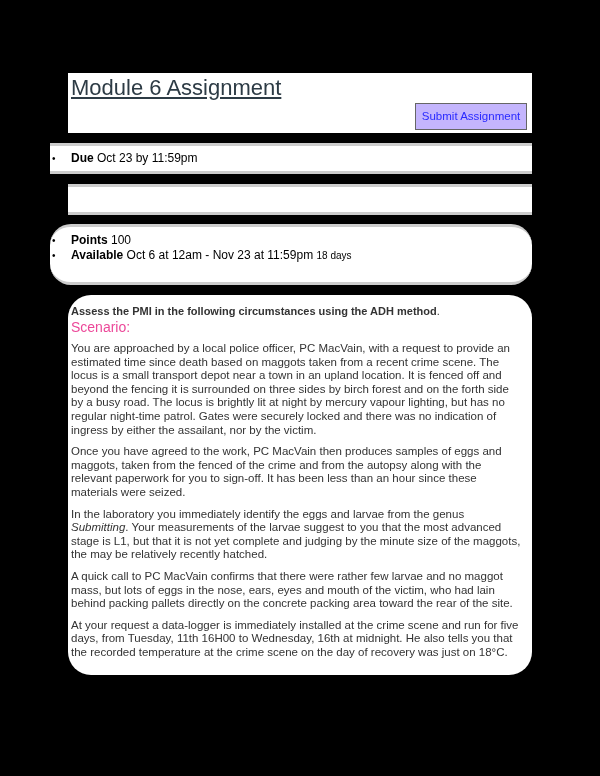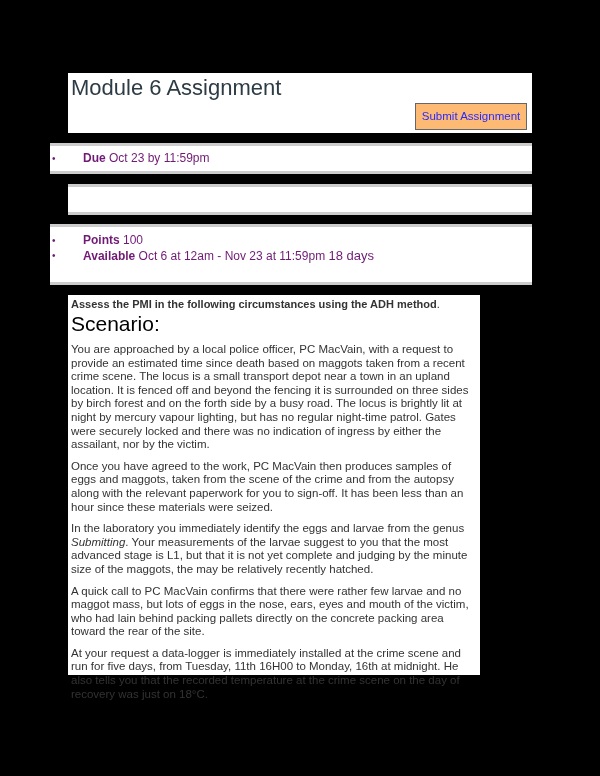--- a/index.html
+++ b/index.html
@@ -1,38 +1,38 @@
 <!DOCTYPE html>
 <html><head>
 <meta charset="utf-8">
 <style>
   html, body { margin:0; padding:0; }
   body { width:600px; height:776px; background:#000; position:relative; overflow:hidden;
          font-family:"Liberation Sans", sans-serif; color:#333; }
   .panel { position:absolute; background:#fff; }
   #title-panel { left:68px; top:73px; width:464px; height:60px; }
-  #title { position:absolute; left:3px; top:2px; font-size:22px; color:#2d3b45; margin:0; font-weight:normal; }
+  #title { position:absolute; left:3px; top:2px; font-size:22px; color:#2d3b45; margin:0; font-weight:normal;text-decoration:underline; }
   #submit-btn { position:absolute; left:347px; top:30px; width:112px; height:27px; border:1px solid #666;
-                box-sizing:border-box; background:#fdba74; color:#2a2aff; font-size:11.5px; line-height:25px;
+                box-sizing:border-box; background:#c4b5fd; color:#2a2aff; font-size:11.5px; line-height:25px;
                 text-align:center; font-family:"Liberation Sans", sans-serif; padding:0; cursor:pointer; }
   .strip { border-top:3px solid #ccc; border-bottom:3px solid #ccc; box-sizing:border-box; }
   #due-strip { left:50px; top:143px; width:482px; height:31px; }
   #empty-strip { left:68px; top:184px; width:464px; height:31px; }
-  #info-strip { left:50px; top:224px; width:482px; height:61px; }
+  #info-strip { left:50px; top:224px; width:482px; height:61px;border-radius:21px; }
   ul.meta { list-style:none; margin:0; padding:0; }
-  ul.meta li { position:relative; padding-left:33px; font-size:12px; line-height:15px; color:#701a75; }
+  ul.meta li { position:relative; padding-left:21px; font-size:12px; line-height:15px; color:#000000; }
   ul.meta li::before { content:"•"; position:absolute; left:2px; top:0; font-size:10px; }
   #due-strip ul { padding-top:5px; }
   #info-strip ul { padding-top:6px; }
   .lbl { font-weight:bold; }
-  .small { font-size:13px; }
-  #body-panel { left:68px; top:295px; width:412px; height:380px; padding:0 3px; box-sizing:border-box; }
+  .small { font-size:10px; }
+  #body-panel { left:68px; top:295px; width:464px; height:380px; padding:7px 3px; box-sizing:border-box;border-radius:23px; }
   #intro { font-size:11px; font-weight:bold; margin:3px 0 0 0; color:#333; }
   #intro span.dot { font-weight:normal; }
-  #scenario-heading { font-size:21px; font-weight:normal; margin:2px 0 7px 0; color:#000000; }
+  #scenario-heading { font-size:14px; font-weight:normal; margin:2px 0 7px 0; color:#ec4899; }
   #body-panel p.para { font-size:11.5px; line-height:13.6px; margin:0 6px 8px 0; color:#333; }
 </style>
 </head>
 <body>
 
 <div class="panel" id="title-panel">
   <h1 id="title">Module 6 Assignment</h1>
   <button id="submit-btn">Submit Assignment</button>
 </div>
 
@@ -48,17 +48,17 @@
   <ul class="meta">
     <li><span class="lbl">Points</span> <span>100</span></li>
     <li><span class="lbl">Available</span> <span>Oct 6 at 12am - Nov 23 at 11:59pm</span> <span class="small">18 days</span></li>
   </ul>
 </div>
 
 <div class="panel" id="body-panel">
   <p id="intro"><span>Assess the PMI in the following circumstances using the ADH method</span><span class="dot">.</span></p>
   <h2 id="scenario-heading">Scenario:</h2>
   <p class="para">You are approached by a local police officer, PC MacVain, with a request to provide an estimated time since death based on maggots taken from a recent crime scene. The locus is a small transport depot near a town in an upland location. It is fenced off and beyond the fencing it is surrounded on three sides by birch forest and on the forth side by a busy road. The locus is brightly lit at night by mercury vapour lighting, but has no regular night-time patrol. Gates were securely locked and there was no indication of ingress by either the assailant, nor by the victim.</p>
-  <p class="para">Once you have agreed to the work, PC MacVain then produces samples of eggs and maggots, taken from the scene of the crime and from the autopsy along with the relevant paperwork for you to sign-off. It has been less than an hour since these materials were seized.</p>
+  <p class="para">Once you have agreed to the work, PC MacVain then produces samples of eggs and maggots, taken from the fenced of the crime and from the autopsy along with the relevant paperwork for you to sign-off. It has been less than an hour since these materials were seized.</p>
   <p class="para"><span>In the laboratory you immediately identify the eggs and larvae from the genus </span><em>Submitting</em><span>. Your measurements of the larvae suggest to you that the most advanced stage is L1, but that it is not yet complete and judging by the minute size of the maggots, the may be relatively recently hatched.</span></p>
   <p class="para">A quick call to PC MacVain confirms that there were rather few larvae and no maggot mass, but lots of eggs in the nose, ears, eyes and mouth of the victim, who had lain behind packing pallets directly on the concrete packing area toward the rear of the site.</p>
-  <p class="para">At your request a data-logger is immediately installed at the crime scene and run for five days, from Tuesday, 11th 16H00 to Monday, 16th at midnight. He also tells you that the recorded temperature at the crime scene on the day of recovery was just on 18°C.</p>
+  <p class="para">At your request a data-logger is immediately installed at the crime scene and run for five days, from Tuesday, 11th 16H00 to Wednesday, 16th at midnight. He also tells you that the recorded temperature at the crime scene on the day of recovery was just on 18°C.</p>
 </div>
 
 </body></html>

